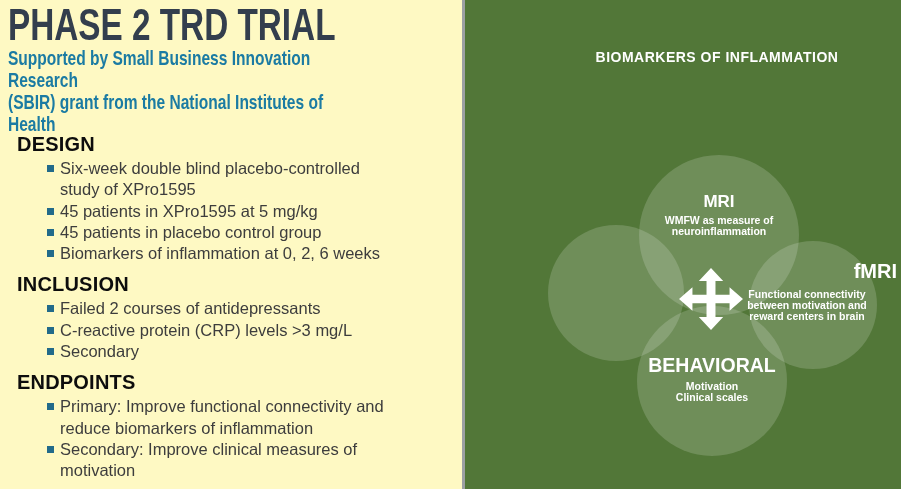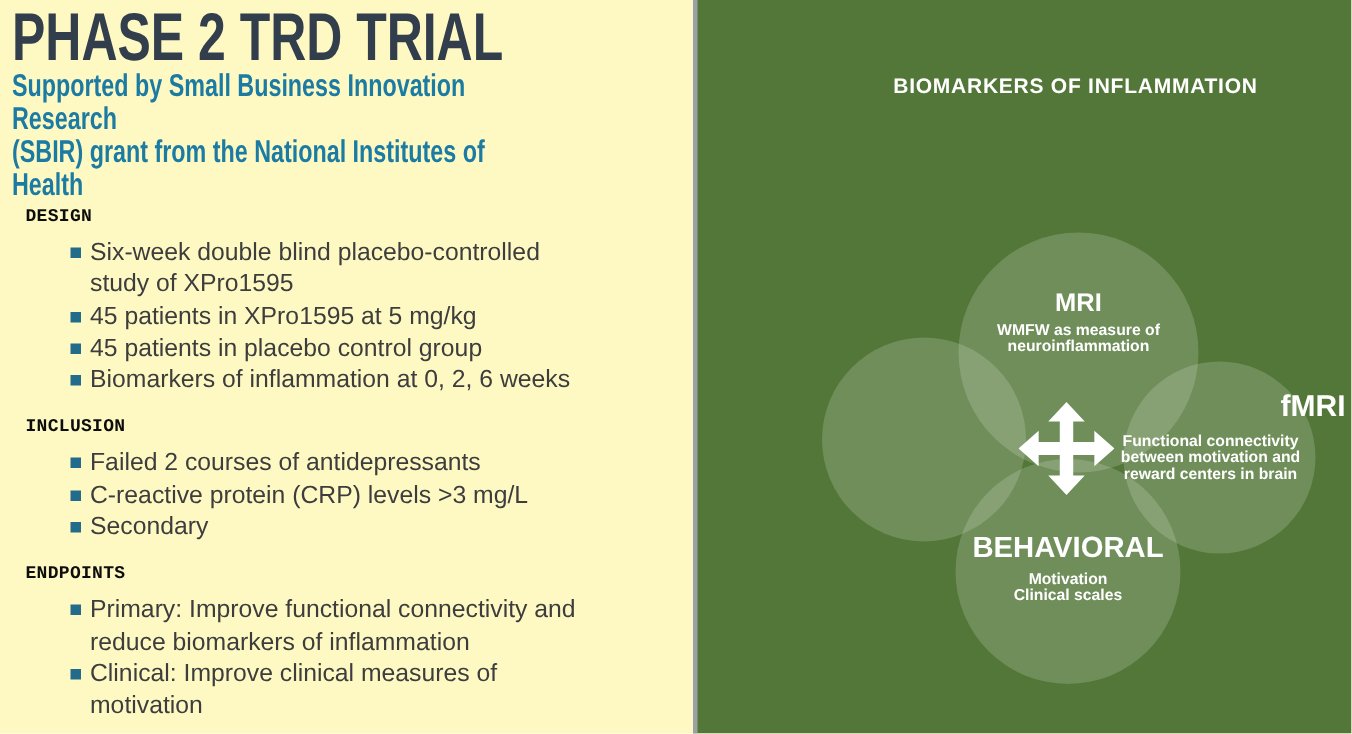--- a/index.html
+++ b/index.html
@@ -32,22 +32,22 @@
   .subtitle{
     position:absolute;left:8px;top:47px;
     font-size:21px;font-weight:bold;line-height:22px;
     color:var(--teal);
     transform:scaleX(0.74);transform-origin:left top;
     white-space:pre-line;
   }
   .sections{position:absolute;left:17px;top:136px;width:440px;}
   .sec{margin-bottom:12px;}
   .sec-title{
-    font-size:12px;font-weight:bold;color:var(--header-text);
-    line-height:16px;letter-spacing:0.2px;margin-bottom:6px;font-family:Liberation Mono, monospace;
+    font-size:20px;font-weight:bold;color:var(--header-text);
+    line-height:16px;letter-spacing:0.2px;margin-bottom:6px;
   }
   .item{display:flex;padding-left:30px;}
   .sq{
     flex:none;width:7px;height:7px;margin-top:7px;margin-right:6px;
     background:var(--bullet-teal);
   }
   .item-text{
     font-size:16.5px;line-height:21.3px;color:var(--body-text);
     white-space:pre-line;
   }
@@ -128,21 +128,21 @@
       </div>
       <div class="sec">
         <div class="sec-title">ENDPOINTS</div>
         <div class="item">
           <span class="sq"></span>
           <span class="item-text">Primary: Improve functional connectivity and
 reduce biomarkers of inflammation</span>
         </div>
         <div class="item">
           <span class="sq"></span>
-          <span class="item-text">Clinical: Improve clinical measures of
+          <span class="item-text">Secondary: Improve clinical measures of
 motivation</span>
         </div>
       </div>
     </div>
 </div>
 
 <div class="right">
   <div class="panel-title">BIOMARKERS OF INFLAMMATION</div>
   <div class="venn">
     <div class="circle c-top"></div>

